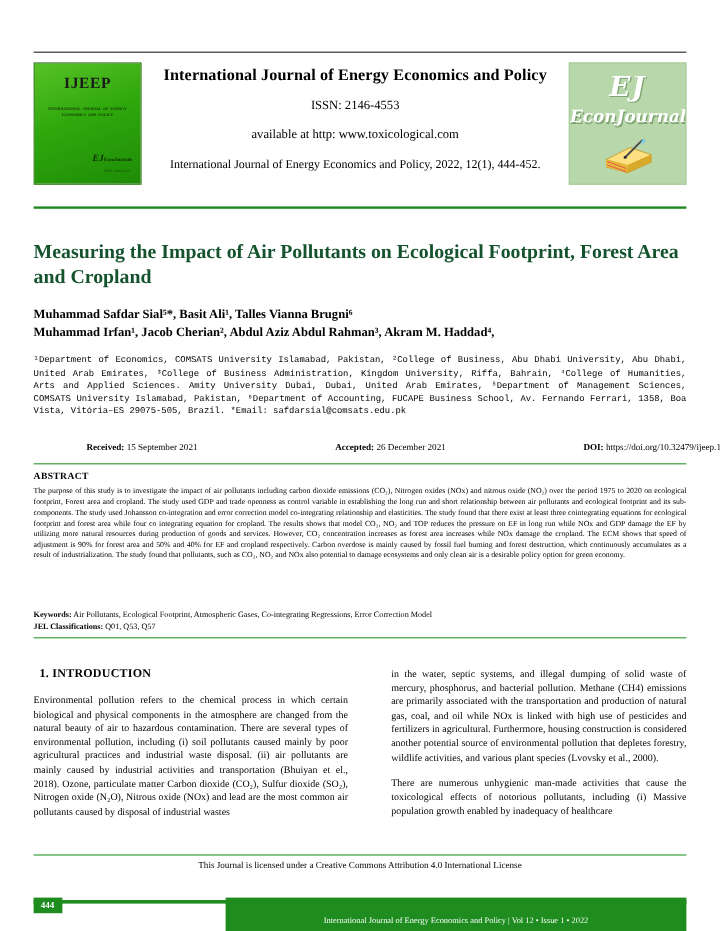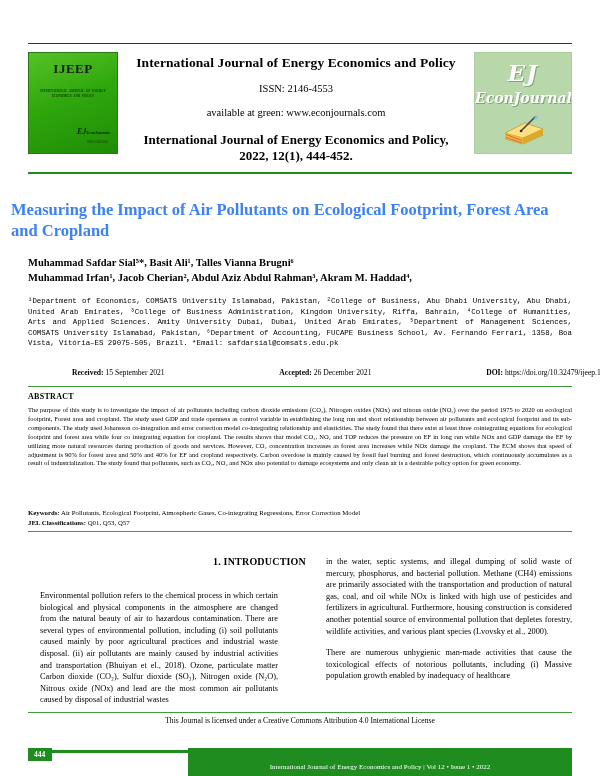--- a/index.html
+++ b/index.html
@@ -120,22 +120,22 @@
   }
   .issn-line {
     font-size: 10.5px;
     margin-top: 12px;
   }
   .avail-line {
     font-size: 10.5px;
     margin-top: 13px;
   }
   .cite-line {
-    font-size: 13px;
-    font-weight: bold;
+    font-size: 10px;
+    font-weight: normal;
     margin-top: 14px;
   }
 
   
   .ej-logo {
     width: 96px;
     height: 100px;
     background: #b8d8ab;
     border: 1px solid #a9cd9b;
     position: relative;
@@ -173,26 +173,26 @@
     height: 30px;
   }
 
   
   #title-rule {
     position: absolute;
     left: 28px; top: 172px; width: 544px;
   }
   .art-title {
     position: absolute;
-    left: 11px; top: 188px; width: 548px;
+    left: 28px; top: 188px; width: 548px;
     font-family: "Liberation Serif", serif;
     font-weight: bold;
     font-size: 16.5px;
     line-height: 21px;
-    color: #3b82f6;
+    color: #14532d;
   }
 
   
   .authors {
     position: absolute;
     left: 28px; top: 256px; width: 544px;
     font-family: "Liberation Serif", serif;
     font-weight: bold;
     font-size: 10.5px;
     line-height: 14.5px;
@@ -247,42 +247,42 @@
   .keywords b { font-weight: bold; }
 
   #abs-rule {
     position: absolute;
     left: 28px; top: 531px; width: 544px;
   }
 
   
   .section-title {
     position: absolute;
-    left: 44px; top: 556px; width: 262px;
-    text-align: right;
+    left: 33px; top: 556px; width: 262px;
+    text-align: left;
     font-size: 10px;
     font-weight: bold;
     letter-spacing: 0.2px;
   }
   .col-left {
     position: absolute;
     left: 28px; top: 578px; width: 262px;
     font-size: 8.3px;
     line-height: 11.6px;
     text-align: justify;
   }
   .col-right {
     position: absolute;
     left: 310px; top: 556px; width: 262px;
     font-size: 8.3px;
     line-height: 11.6px;
     text-align: justify;
   }
   .col-right p { margin: 0 0 10px 16px; text-indent: 0; }
-  .col-left p { margin: 12px; }
+  .col-left p { margin: 0; }
 
   
   #lic-rule {
     position: absolute;
     left: 28px; top: 712px; width: 544px;
   }
   .license {
     position: absolute;
     left: 28px; top: 716px; width: 544px;
     text-align: center;
@@ -337,21 +337,21 @@
       <div class="ij-sub">INTERNATIONAL JOURNAL OF ENERGY ECONOMICS AND POLICY</div>
       <div class="ij-ej">
         <span>EJ</span><small>EconJournals</small>
       </div>
       <div class="ij-issn">ISSN: 2146-4553</div>
     </div>
 
     <div class="masthead-center">
       <div class="journal-name">International Journal of Energy Economics and Policy</div>
       <div class="issn-line">ISSN: 2146-4553</div>
-      <div class="avail-line">available at green: www.econjournals.com</div>
+      <div class="avail-line">available at http: www.toxicological.com</div>
       <div class="cite-line">International Journal of Energy Economics and Policy, 2022, 12(1), 444-452.</div>
     </div>
 
     <div class="ej-logo">
       <div class="ej-mark">EJ</div>
       <div class="ej-word">EconJournals</div>
       <svg class="ej-books" viewBox="0 0 44 30">
         <g>
           <polygon points="4,24 24,14 42,20 22,29" fill="#f6c445" stroke="#c08a12" stroke-width="0.6"></polygon>
           <polygon points="4,21 24,11 42,17 22,26" fill="#fbd661" stroke="#c08a12" stroke-width="0.6"></polygon>

